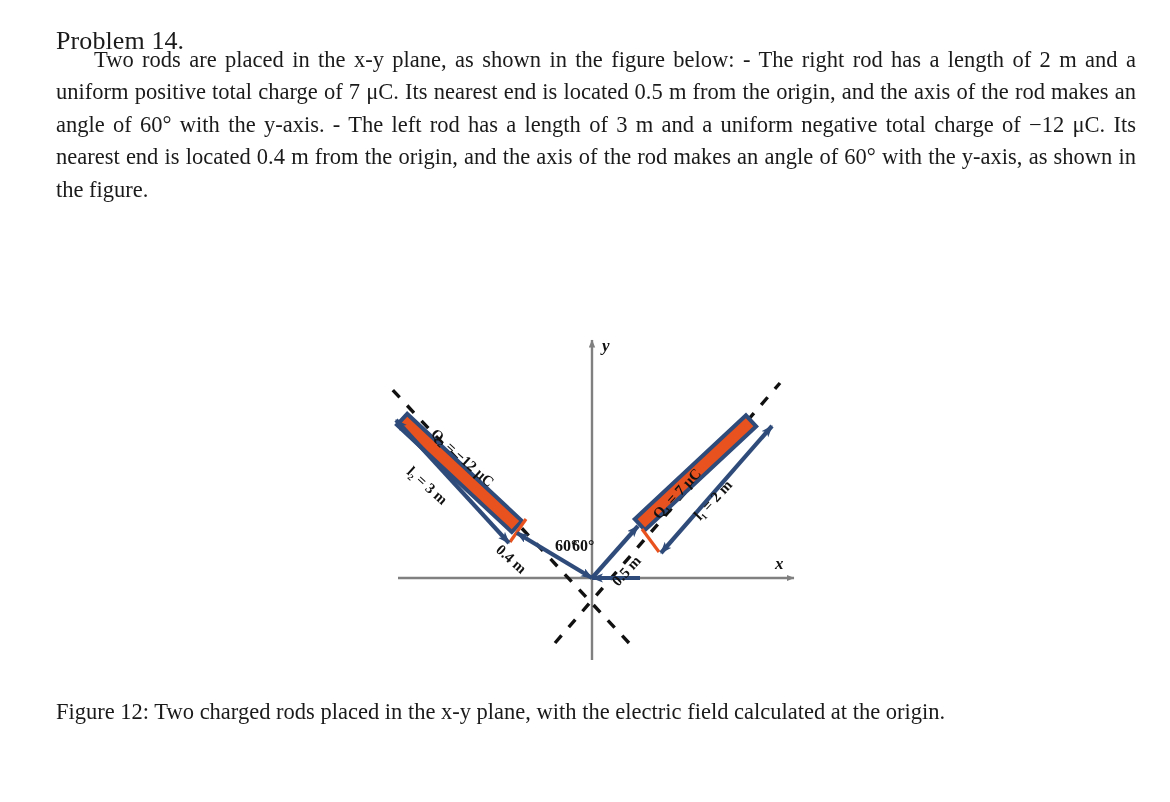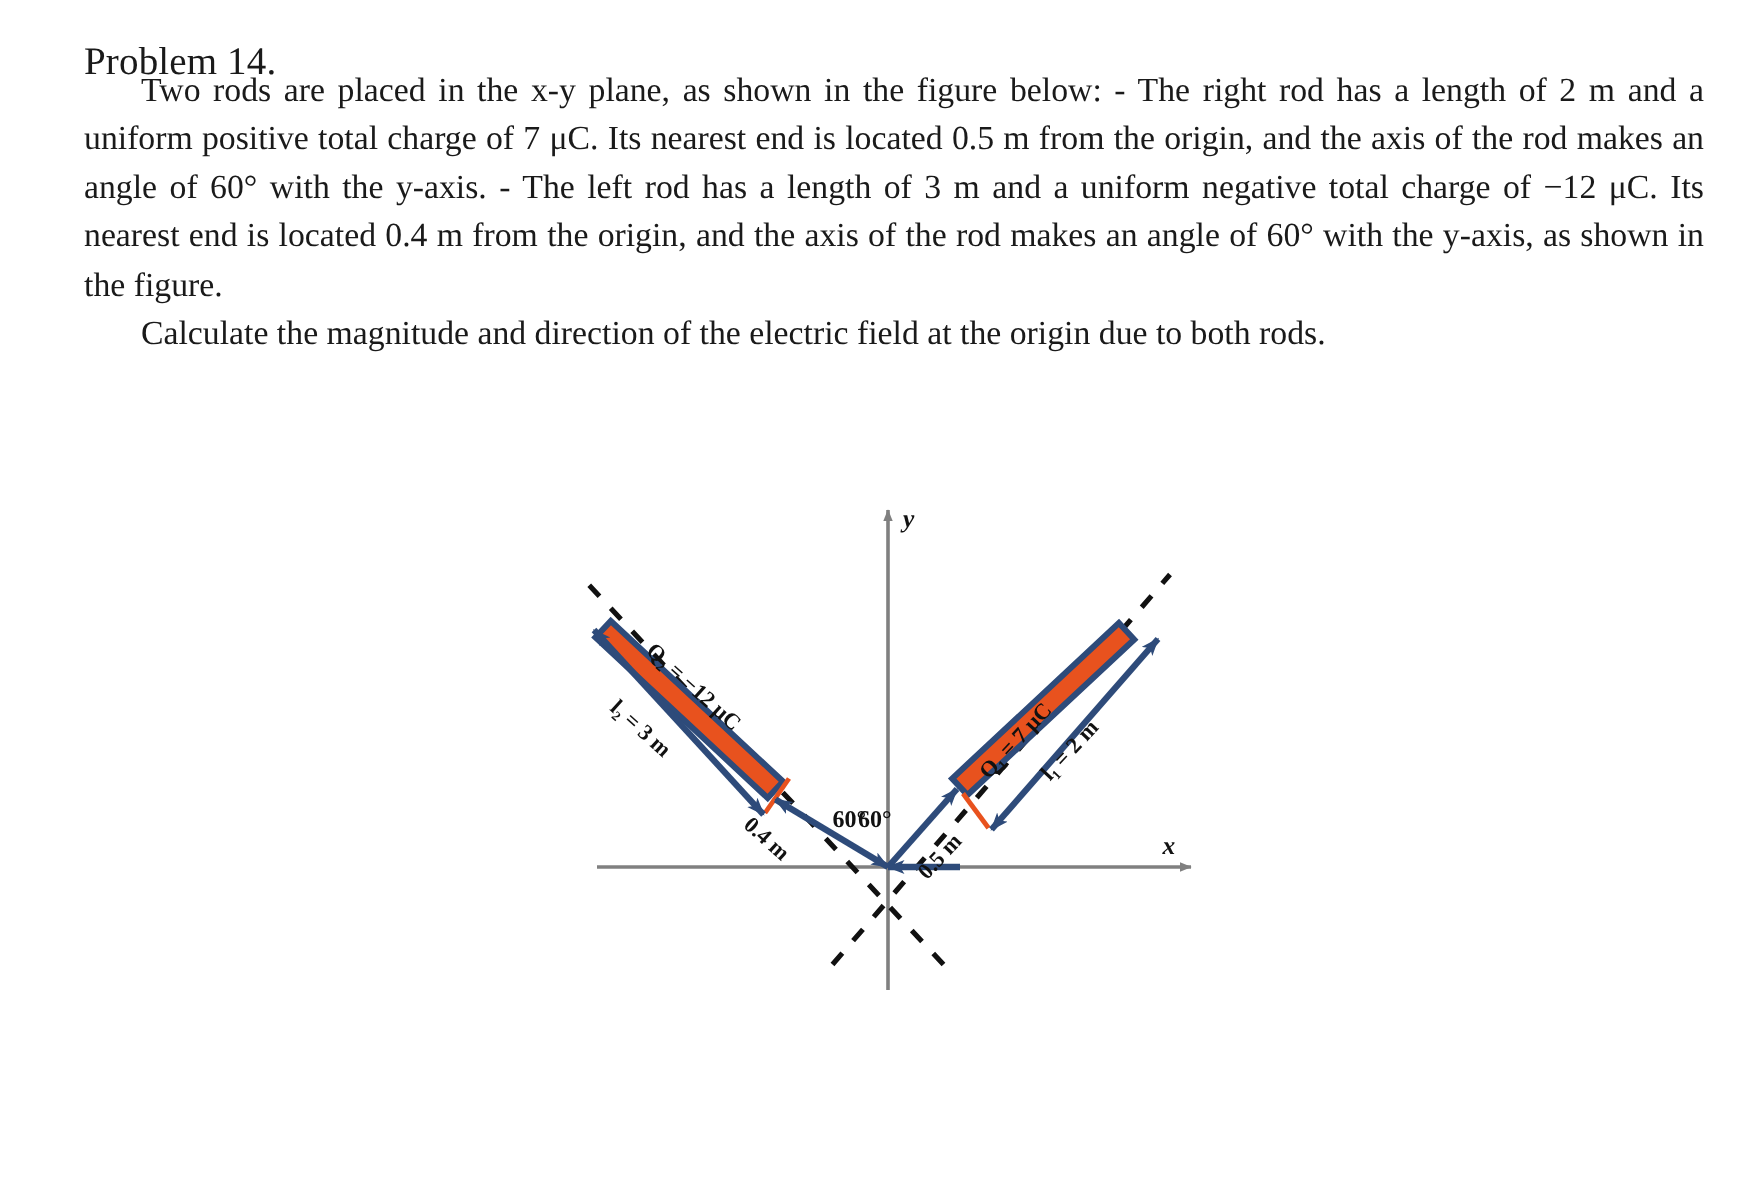--- a/index.html
+++ b/index.html
@@ -88,21 +88,20 @@
 </style>
 </head>
 <body>
 
 <div class="page">
 
   <div class="problem-title">Problem 14.</div>
 
   <div class="body-text">
     <p class="indent">Two rods are placed in the x-y plane, as shown in the figure below: - The right rod has a length of 2 m and a uniform positive total charge of 7 μC. Its nearest end is located 0.5 m from the origin, and the axis of the rod makes an angle of 60° with the y-axis. - The left rod has a length of 3 m and a uniform negative total charge of −12 μC. Its nearest end is located 0.4 m from the origin, and the axis of the rod makes an angle of 60° with the y-axis, as shown in the figure.</p>
-    <p class="indent">Calculate the magnitude and direction of the electric field at the origin due to both rods.</p>
   </div>
 
   <div class="figure">
     <svg width="450" height="350" viewBox="0 0 450 350" xmlns="http://www.w3.org/2000/svg">
       <defs>
         <marker id="axArrow" markerWidth="9" markerHeight="9" refX="7.5" refY="3.2" orient="auto" markerUnits="userSpaceOnUse">
           <path d="M0,0 L8,3.2 L0,6.4 z" fill="#808080"></path>
         </marker>
         <marker id="blueArrow" markerWidth="13" markerHeight="13" refX="11" refY="4.6" orient="auto" markerUnits="userSpaceOnUse">
           <path d="M0,0 L12,4.6 L0,9.2 L3,4.6 z" fill="#2E4B7A"></path>
@@ -159,14 +158,17 @@
         <text class="rod-label" x="125" y="226" fill="#111111" transform="rotate(42 125 226)">0.4 m</text>
       </g>
 
       <g>
         <text class="angle-label" x="185" y="226" fill="#111111">60°</text>
         <text class="angle-label" x="202" y="226" fill="#111111">60°</text>
       </g>
     </svg>
   </div>
 
+  <div class="caption">
+    <p>Figure 12: Two charged rods placed in the x-y plane, with the electric field calculated at the origin.</p>
+  </div>
 
 </div>
 
 </body></html>

